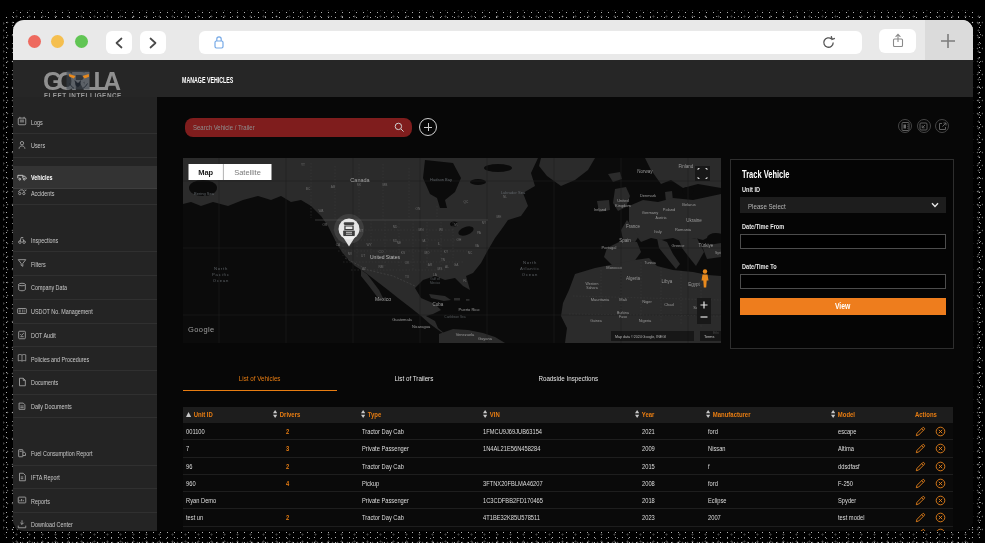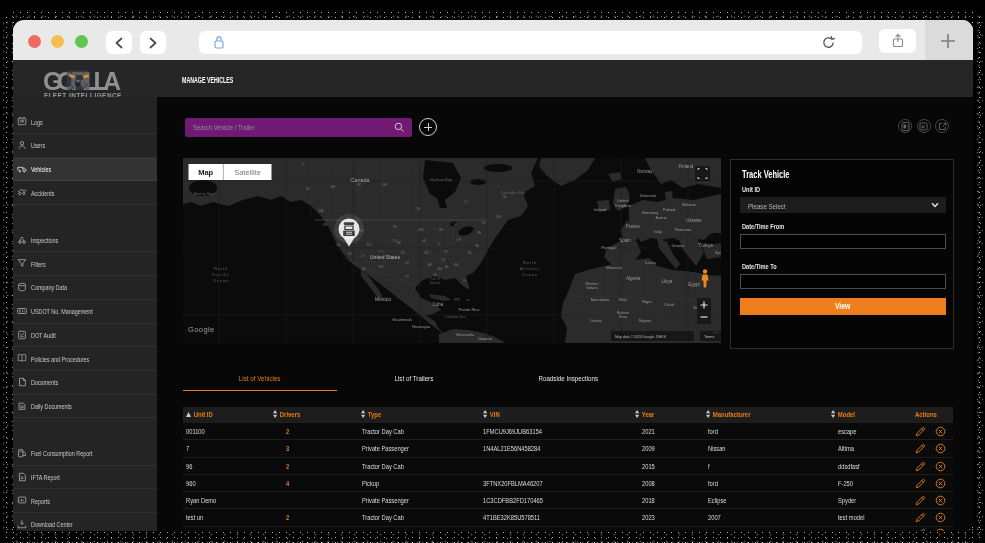--- a/index.html
+++ b/index.html
@@ -28,23 +28,23 @@
 #share { position:absolute; left:866px; top:9px; width:37px; height:24px; background:#fff; border-radius:6px; display:flex; align-items:center; justify-content:center; }
 #plus { position:absolute; left:924px; top:10px; width:22px; height:22px; display:flex; align-items:center; justify-content:center; }
 #app { position:absolute; top:40px; left:0; right:0; bottom:0; background:#070707; }
 #appheader { position:absolute; top:0; left:0; width:100%; height:37px; background:#262626; }
 #mtitle { position:absolute; left:169px; top:15px; font-size:8.5px; font-weight:bold; color:#fff; transform:scaleX(0.62); transform-origin:left; }
 #logo { position:absolute; left:31px; top:7px; }
 #sidebar { position:absolute; left:0; top:37px; width:144px; bottom:0; background:#242424; }
 .mi { position:absolute; left:0; width:100%; height:23.68px; border-bottom:1px solid rgba(255,255,255,0.055); color:#c9c9c9; font-size:7.5px; }
 .mi svg { position:absolute; left:3.5px; top:6px; width:10px; height:10px; }
 .mi span { position:absolute; left:18px; top:50%; transform:translateY(-50%) scaleX(0.72); transform-origin:left center; white-space:nowrap; }
-.mi.act { background:#333; color:#fff; font-weight:normal; }
+.mi.act { background:#333; color:#fff; font-weight:bold;margin-top:8px; }
 #main { position:absolute; left:144px; top:37px; right:0; bottom:0; background:#070707; }
-#search { position:absolute; left:28px; top:21px; width:227px; height:19px; background:#701a75; border-radius:2px; }
+#search { position:absolute; left:28px; top:21px; width:227px; height:19px; background:#7f1d1d; border-radius:8px; }
 #search span { position:absolute; left:8px; top:5px; font-size:7.5px; color:#8f8f8f; transform:scaleX(0.8); transform-origin:left; }
 #addbtn { position:absolute; left:262px; top:21px; width:18px; height:18px; border:1px solid #cfcfcf; border-radius:50%; }
 #addbtn:before, #addbtn:after { content:""; position:absolute; background:#cfcfcf; }
 #addbtn:before { left:4px; top:7.5px; width:8px; height:1px; }
 #addbtn:after { left:7.5px; top:4px; width:1px; height:8px; }
 .cicon { position:absolute; top:22px; width:14px; height:14px; border:1px solid #454545; border-radius:50%; display:flex; align-items:center; justify-content:center; }
 #map { position:absolute; left:26px; top:61px; width:538px; height:185px; background:#7dd3fc; overflow:hidden; }
 #panel { position:absolute; left:573px; top:62px; width:224px; height:190px; border:1px solid #2e2e2e; background:#050505; }
 #panel h3 { position:absolute; left:11px; top:9px; color:#fff; font-size:10px; transform:scaleX(0.75); transform-origin:left; }
 .plabel { position:absolute; left:11px; color:#e8e8e8; font-size:7px; font-weight:bold; transform:scaleX(0.8); transform-origin:left; }

